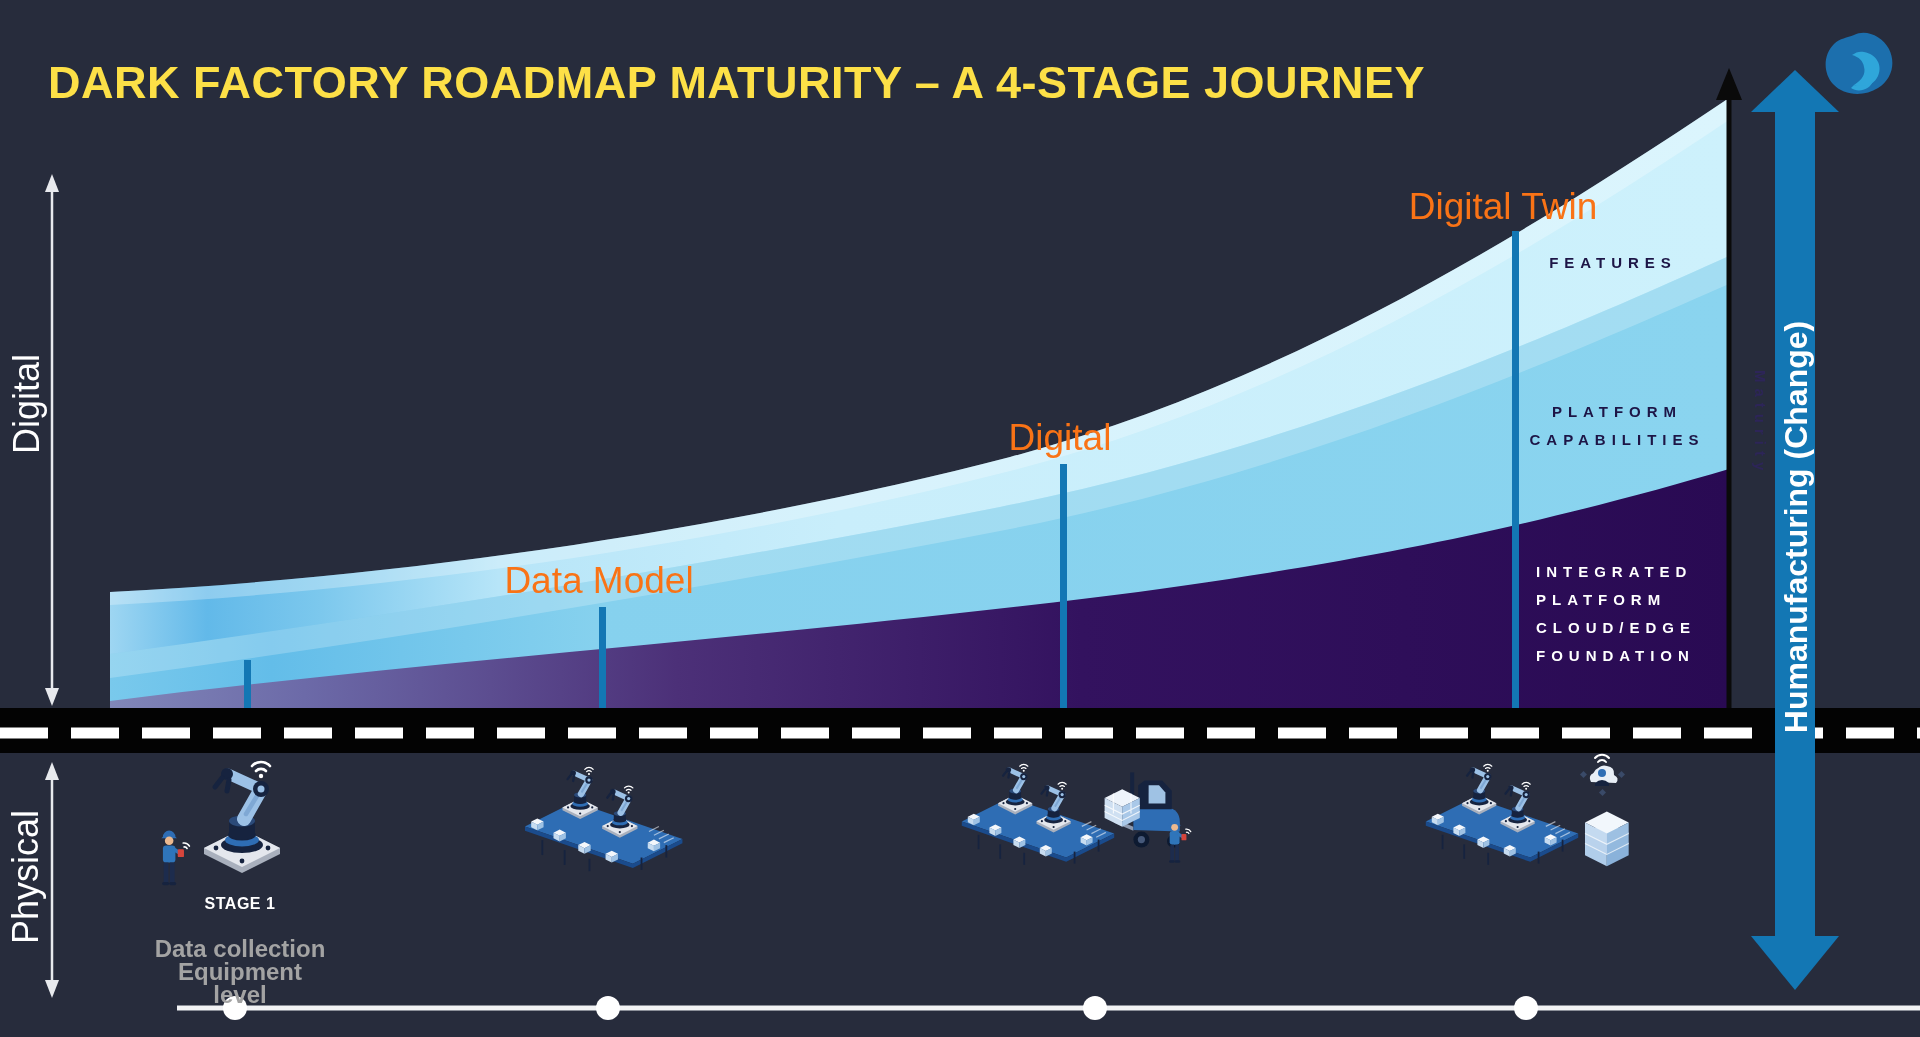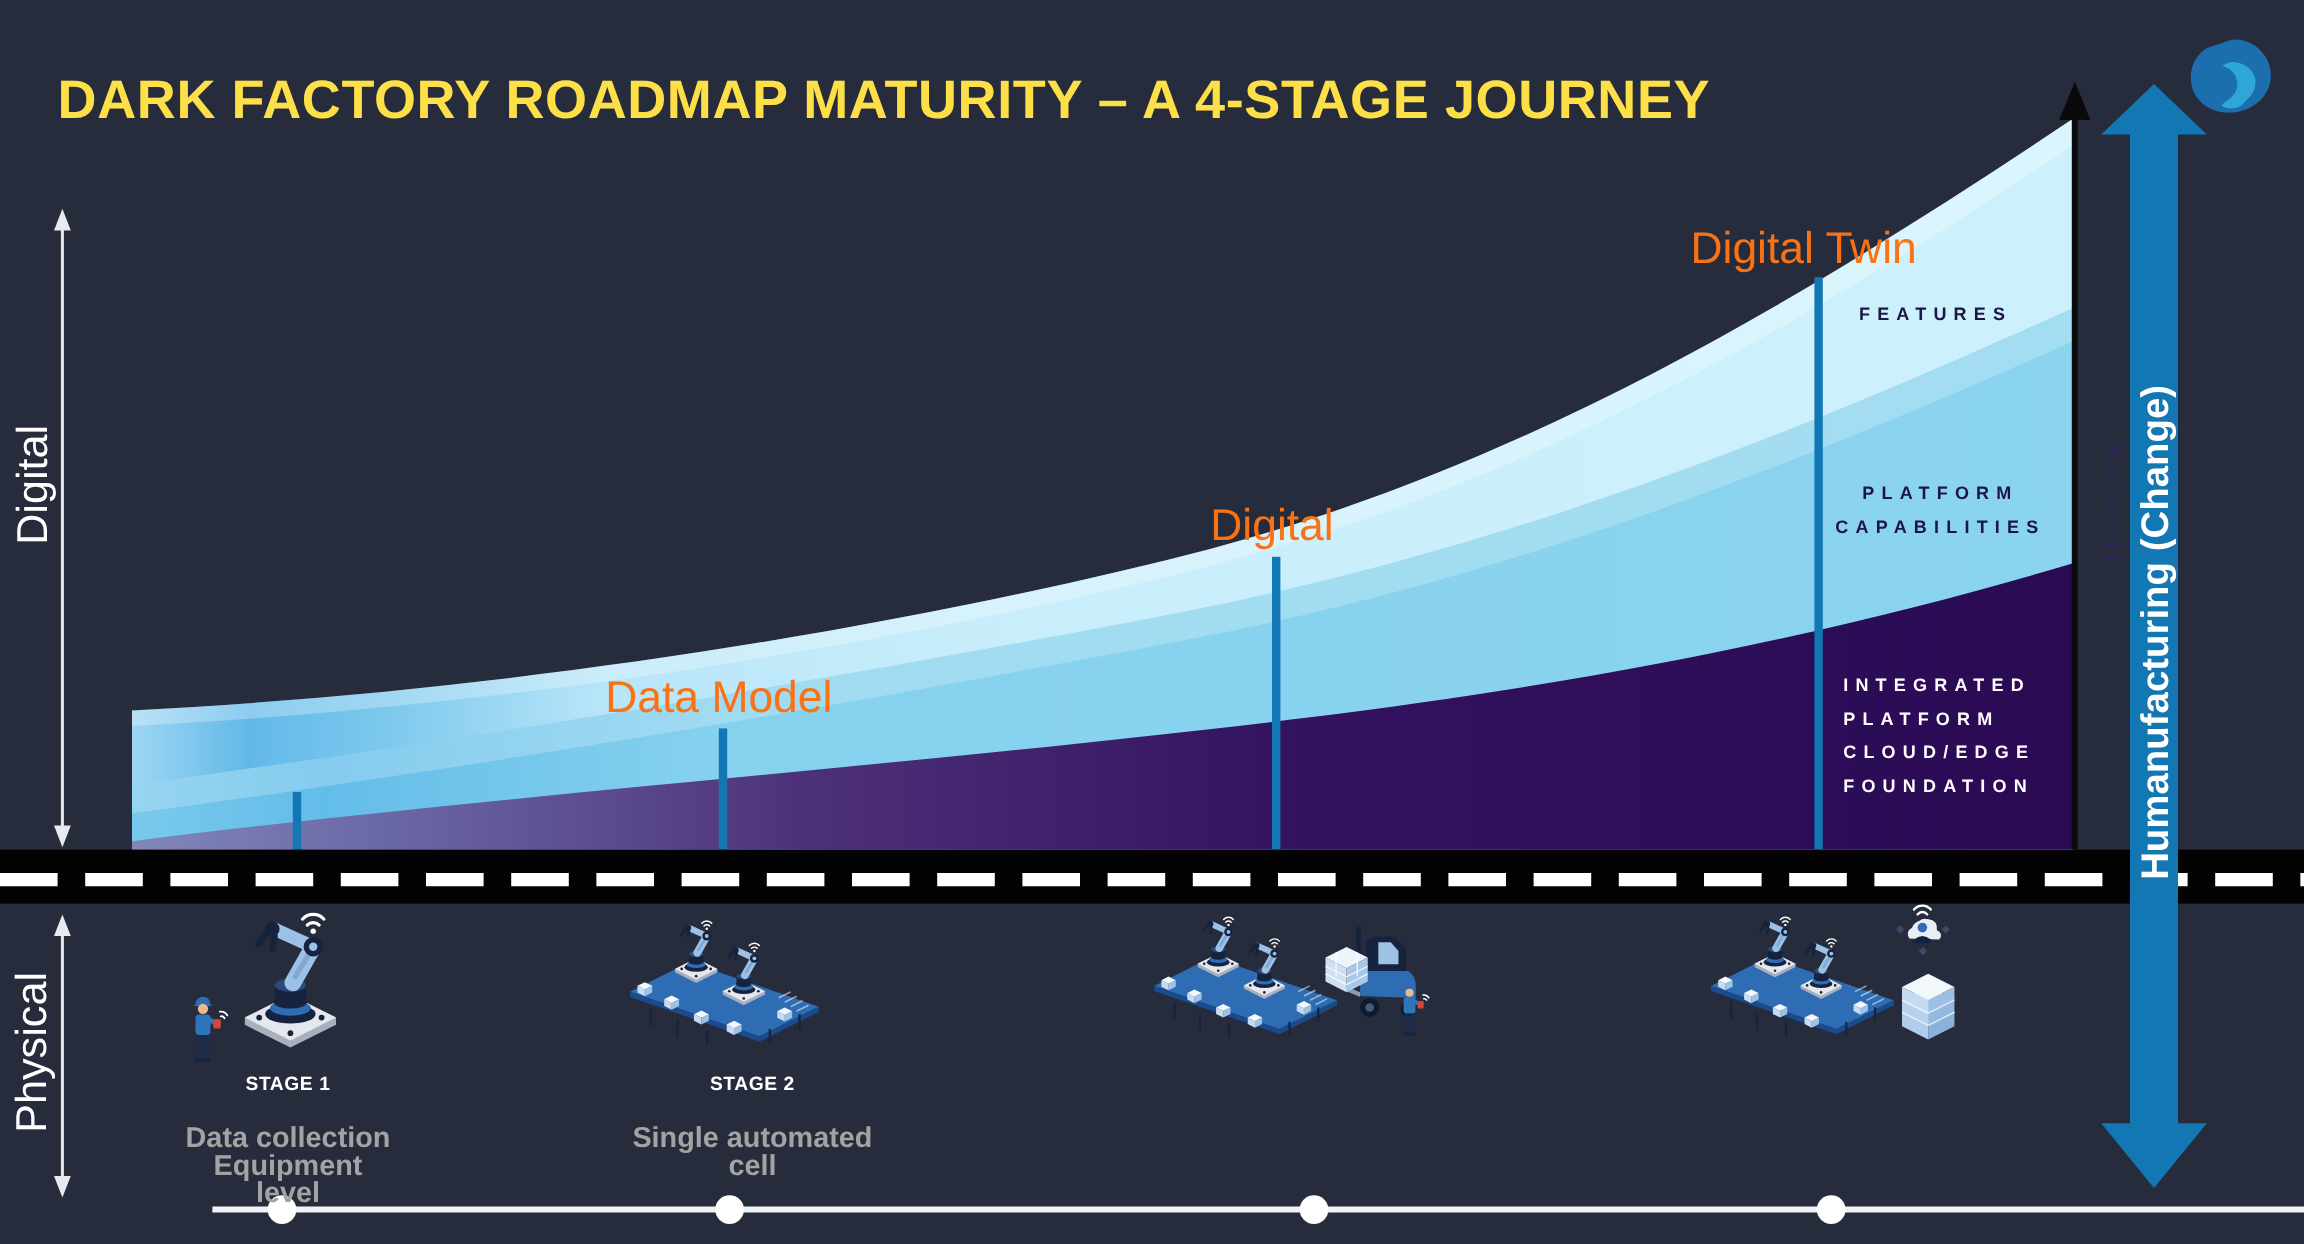--- a/index.html
+++ b/index.html
@@ -254,19 +254,14 @@
     <use href="#g-stack" transform="translate(200,62) scale(0.78)"></use>
     <use href="#g-cloud" transform="translate(196,8)"></use>
   </svg>
 
   <div class="abs stage-block" style="left:240px;top:895px">
     <div class="stage-name">STAGE 1</div>
     <div class="stage-line">Data collection</div>
     <div class="stage-line">Equipment</div>
     <div class="stage-line">level</div>
   </div>
-  <div class="abs stage-block" style="left:627px;top:895px">
-    <div class="stage-name">STAGE 2</div>
-    <div class="stage-line">Single automated</div>
-    <div class="stage-line">cell</div>
-  </div>
 
 </div>
 
 </body></html>

